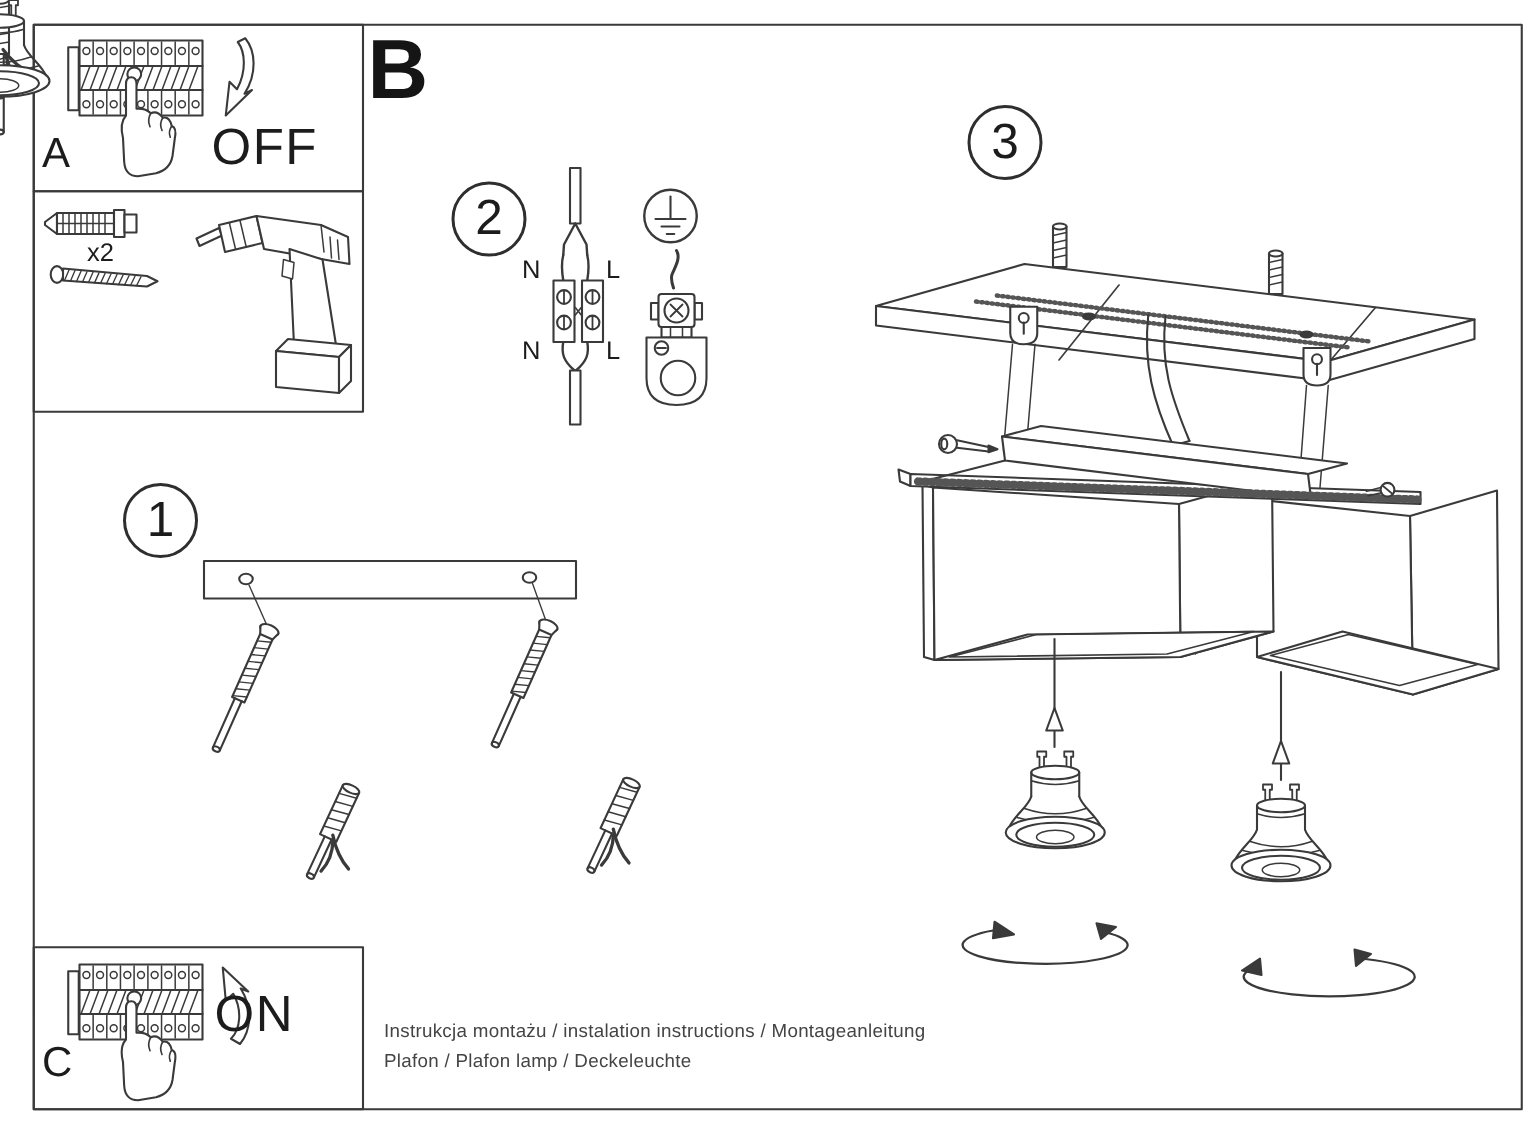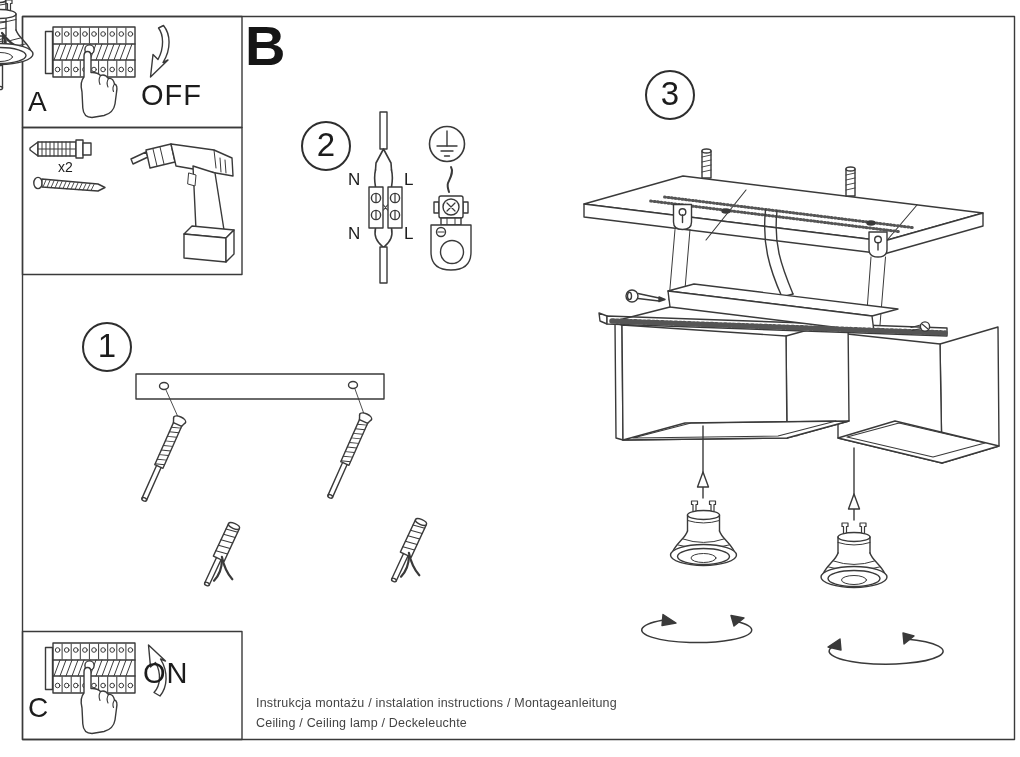--- a/index.html
+++ b/index.html
@@ -2,26 +2,26 @@
 <html><head>
 <meta charset="utf-8">
 <style>
   html,body{margin:0;padding:0;background:#fff;}
   #page{position:relative;width:1020px;height:757px;background:#ffffff;
         font-family:"Liberation Sans", sans-serif;color:#1c1c1c;overflow:hidden;}
   #art{position:absolute;left:0;top:0;}
   .abs{position:absolute;white-space:nowrap;}
   .letter{font-size:28px;color:#1c1c1c;}
   .letter-big{font-size:56px;font-weight:700;color:#151515;}
-  .state{font-size:29px;letter-spacing:1px;color:#1c1c1c;}
+  .state{font-size:34px;letter-spacing:1px;color:#1c1c1c;}
   .stepnum{width:46px;height:46px;border:2px solid #2e2e2e;border-radius:50%;
            text-align:center;line-height:44px;font-size:33px;color:#1c1c1c;background:#fff;}
   .wire-label{font-size:17px;color:#1c1c1c;}
-  .qty{font-size:14px;color:#1c1c1c;}
-  .footer-line{font-size:12.5px;color:#444444;letter-spacing:.2px;margin-top:16px;}
+  .qty{font-size:17px;color:#1c1c1c;}
+  .footer-line{font-size:12.5px;color:#444444;letter-spacing:.2px;}
 </style>
 </head>
 <body>
 
 <div id="page">
 
 <svg id="art" width="1020" height="757" viewBox="0 0 1020 757">
   <g stroke="#3a3a3a" stroke-width="1.4" fill="none" stroke-linecap="round" stroke-linejoin="round">
 
     <g>
@@ -380,15 +380,15 @@
 <div class="abs stepnum" style="left:82px;top:322px">1</div>
 <div class="abs stepnum" style="left:301px;top:121px">2</div>
 <div class="abs stepnum" style="left:645px;top:70px">3</div>
 
 <div class="abs wire-label" style="left:348px;top:170px">N</div>
 <div class="abs wire-label" style="left:404px;top:170px">L</div>
 <div class="abs wire-label" style="left:348px;top:224px">N</div>
 <div class="abs wire-label" style="left:404px;top:224px">L</div>
 
 <div class="abs footer-line" style="left:256px;top:680px">Instrukcja montażu / instalation instructions / Montageanleitung</div>
-<div class="abs footer-line" style="left:256px;top:700px">Ceiling / Ceiling lamp / Deckeleuchte</div>
+<div class="abs footer-line" style="left:256px;top:700px">Plafon / Plafon lamp / Deckeleuchte</div>
 
 </div>
 
 </body></html>

